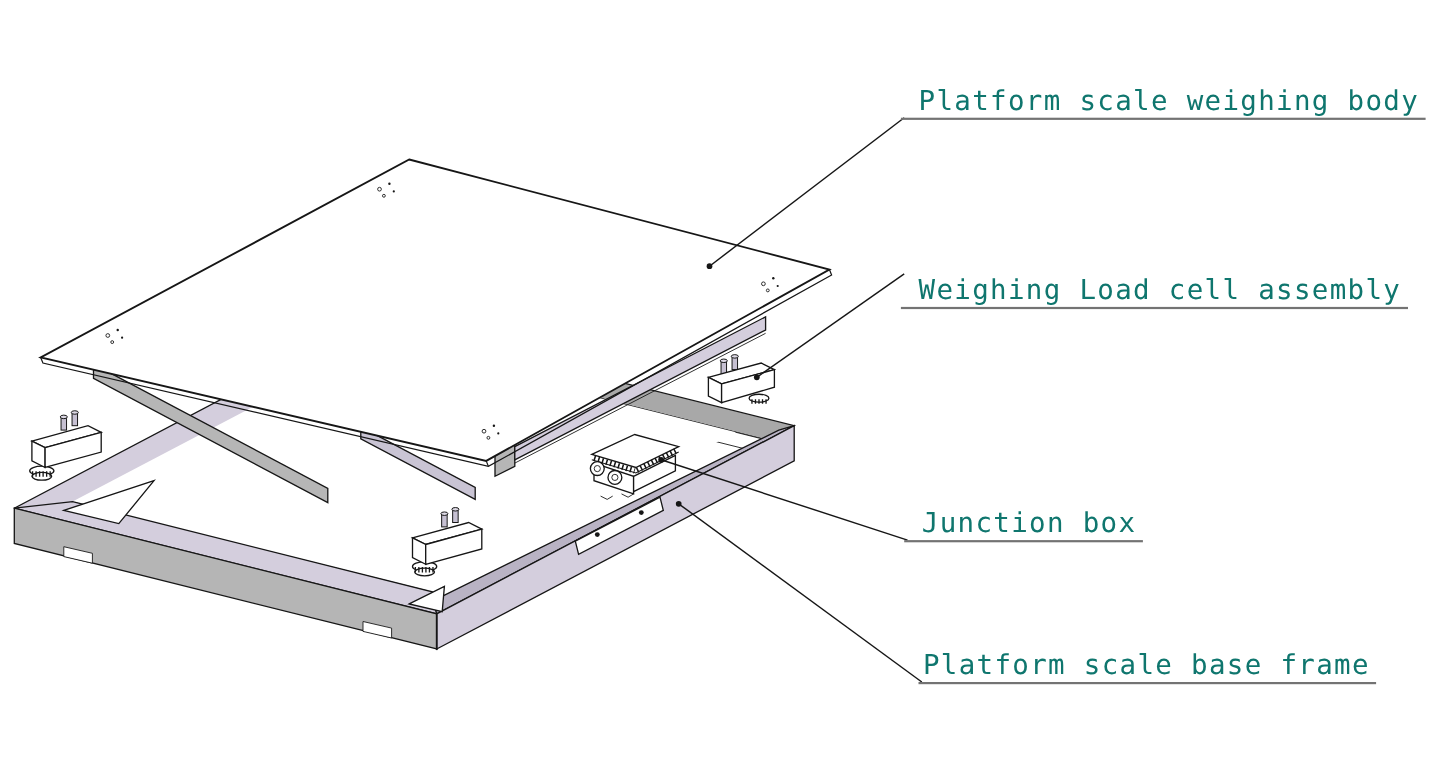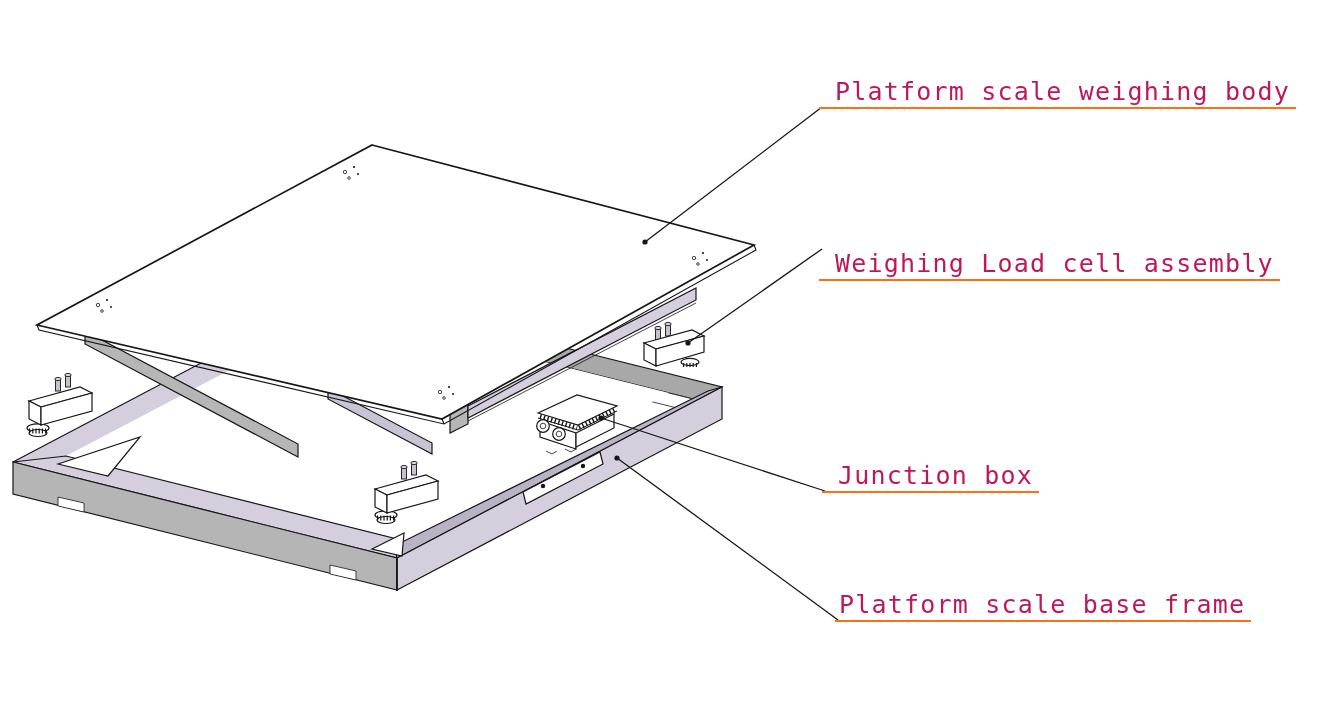--- a/index.html
+++ b/index.html
@@ -1,20 +1,20 @@
 <!DOCTYPE html>
 <html><head>
 <meta charset="utf-8">
 <style>
   html,body{margin:0;padding:0;background:#fff;}
   #stage{position:relative;width:1322px;height:704px;background:#fff;overflow:hidden;
          font-family:"DejaVu Sans Mono", monospace;}
   #drawing{position:absolute;left:0;top:0;}
-  .callout{position:absolute;display:inline-block;color:#be185d;font-size:25px;line-height:29px;
-           letter-spacing:1.2px;white-space:nowrap;border-bottom:2px solid #f97316;
+  .callout{position:absolute;display:inline-block;color:#0f766e;font-size:25px;line-height:29px;
+           letter-spacing:1.2px;white-space:nowrap;border-bottom:2px solid #737373;
            padding:0 6px 1px 16px;font-weight:500;}
   .callout.tight{padding-left:4px;}
   .ln{stroke:#161616;fill:none;}
   .outl{stroke:#161616;stroke-width:1.2;}
   .thin{stroke:#161616;stroke-width:0.8;fill:none;}
   .whitef{fill:#ffffff;}
 </style>
 </head>
 <body>
 

